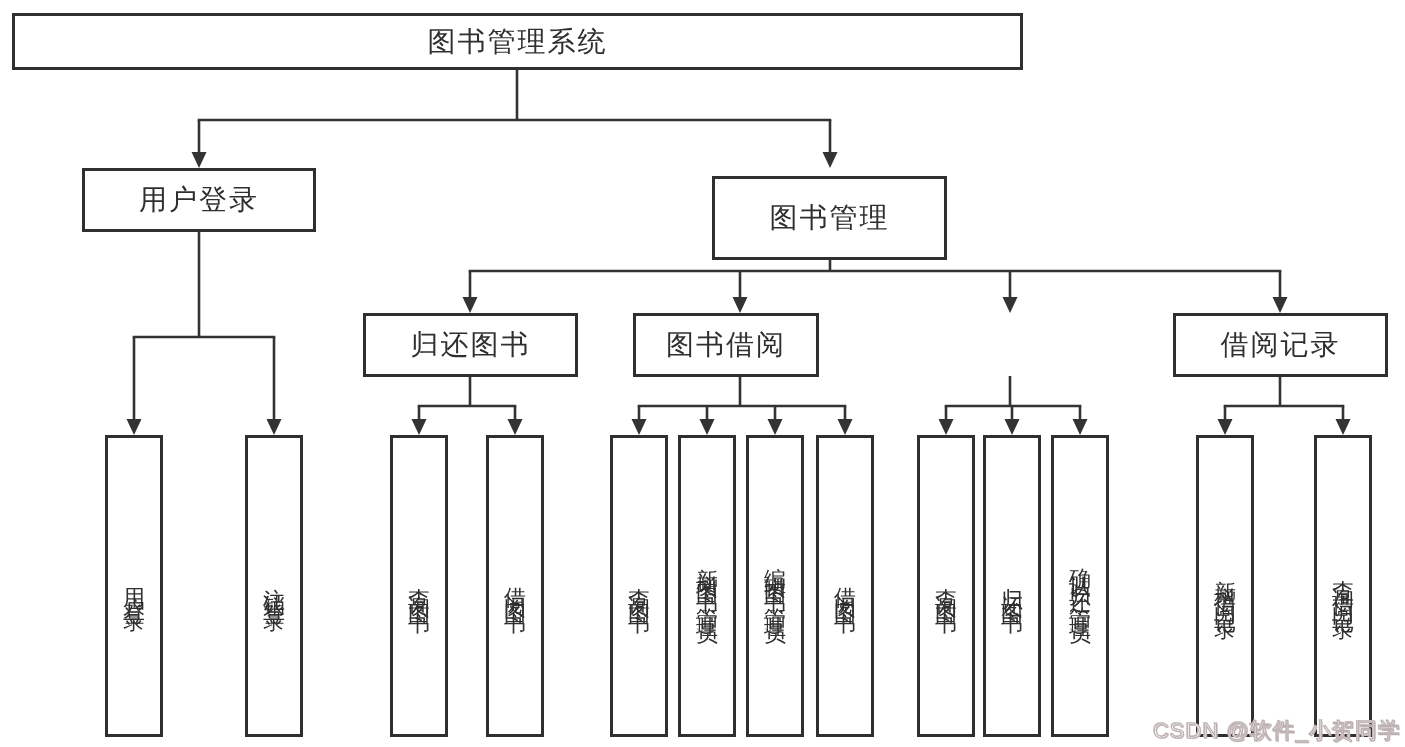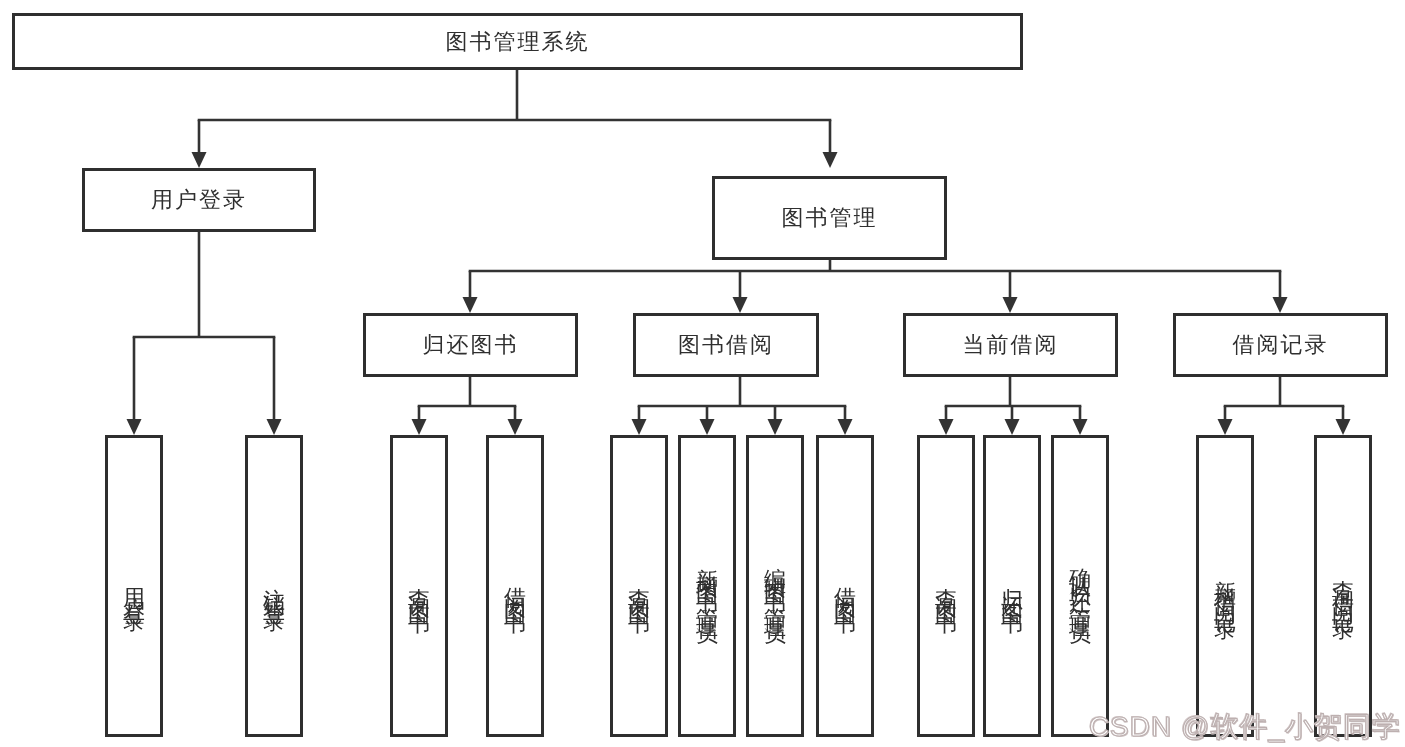--- a/index.html
+++ b/index.html
@@ -9,31 +9,31 @@
     font-family:"Liberation Sans","DejaVu Sans",sans-serif;
   }
   #stage{position:absolute;left:0;top:0;width:1405px;height:747px;}
   #wires{position:absolute;left:0;top:0;width:1405px;height:747px;z-index:1;}
   .box{
     position:absolute;z-index:2;box-sizing:border-box;
     background:#ffffff;border:3px solid #2f2f2f;
     display:flex;align-items:center;justify-content:center;
     color:#2f2f2f;
   }
-  .box .lbl{font-size:22px;letter-spacing:2px;white-space:nowrap;}
+  .box .lbl{font-size:28px;letter-spacing:2px;white-space:nowrap;}
   .box.v .lbl{
     writing-mode:vertical-rl;
     letter-spacing:8px;
     font-size:22px;
     line-height:1;
   }
   .watermark{
     position:absolute;z-index:3;
     right:4px;bottom:1px;
-    font-size:28px;
+    font-size:22px;
     color:#ffffff;
     -webkit-text-stroke:1.2px #bdb0b0;
     text-shadow:0 0 1px #c4b8b8, 1px 1px 0 #cfc4c4, -1px -1px 0 #d6cccc;
     letter-spacing:1px;
     white-space:nowrap;
   }
 </style>
 </head>
 <body>
 
@@ -104,23 +104,20 @@
   <div class="box" style="left:712px;top:176px;width:235px;height:84px">
     <span class="lbl">图书管理</span>
   </div>
 
   <div class="box" style="left:363px;top:313px;width:215px;height:64px">
     <span class="lbl">归还图书</span>
   </div>
   <div class="box" style="left:633px;top:313px;width:186px;height:64px">
     <span class="lbl">图书借阅</span>
   </div>
-  <div class="box" style="left:903px;top:313px;width:215px;height:64px">
-    <span class="lbl">当前借阅</span>
-  </div>
   <div class="box" style="left:1173px;top:313px;width:215px;height:64px">
     <span class="lbl">借阅记录</span>
   </div>
 
   <div class="box v" style="left:105px;top:435px;width:58px;height:302px">
     <span class="lbl">用户登录</span>
   </div>
   <div class="box v" style="left:245px;top:435px;width:58px;height:302px">
     <span class="lbl">注销登录</span>
   </div>

